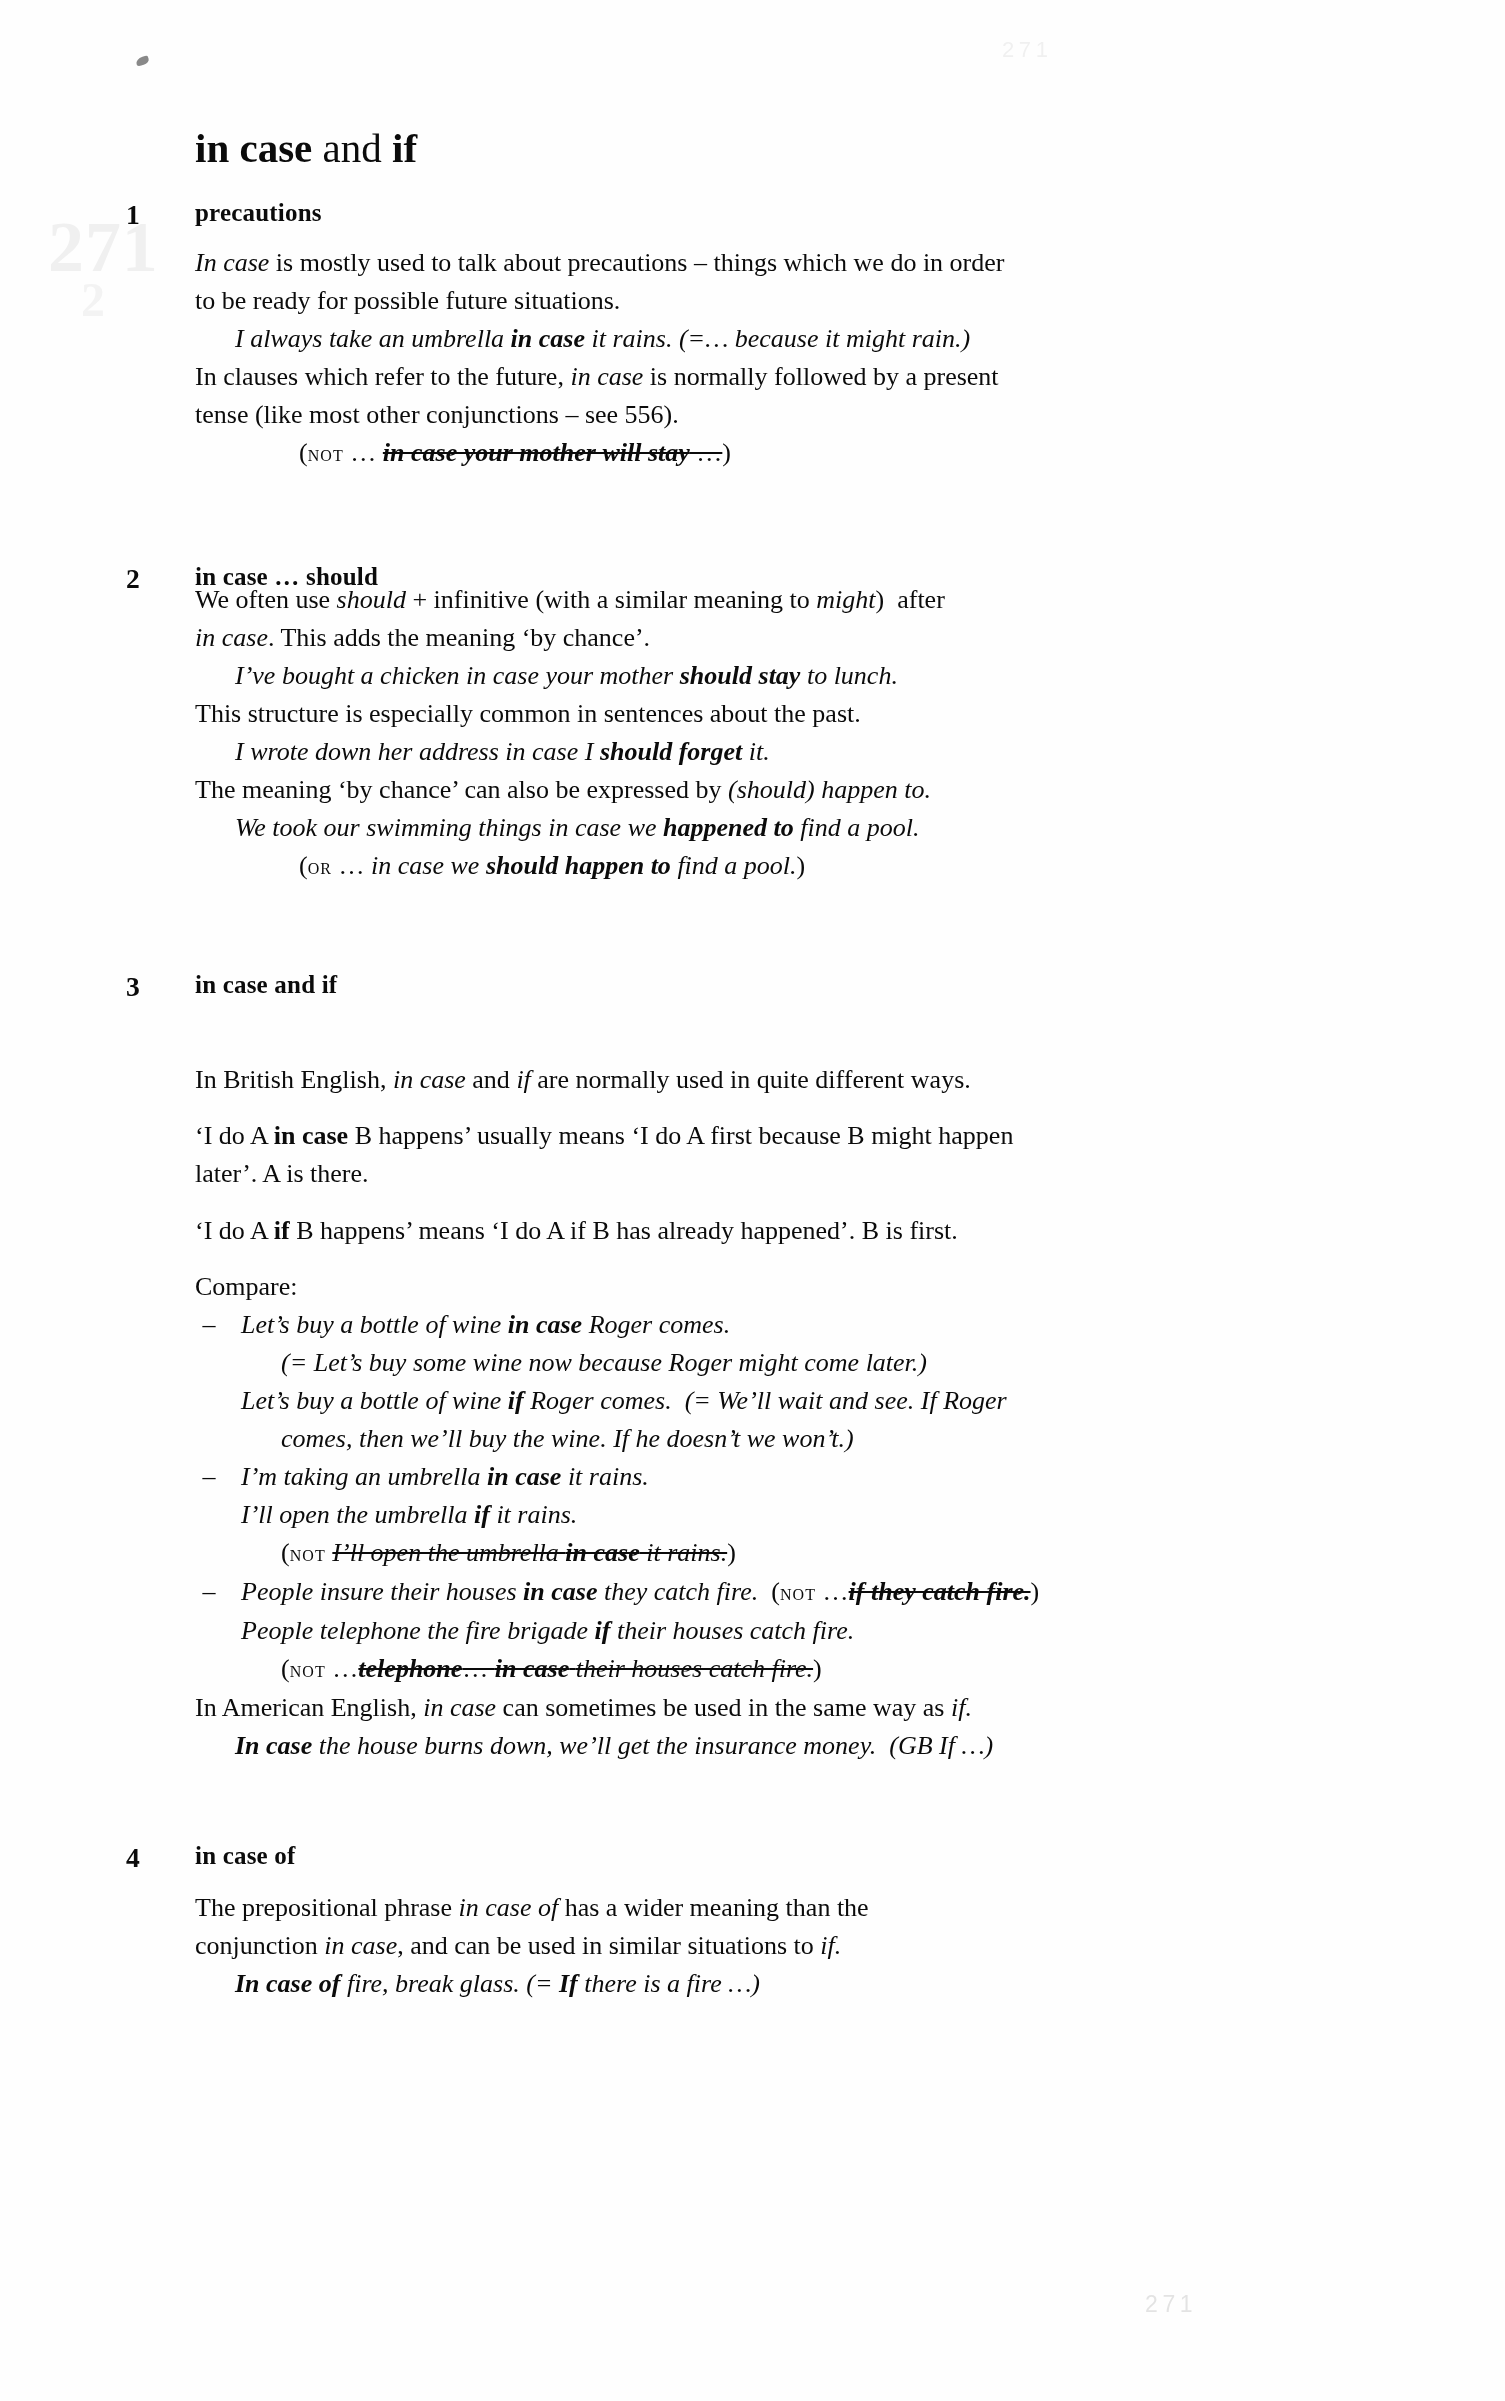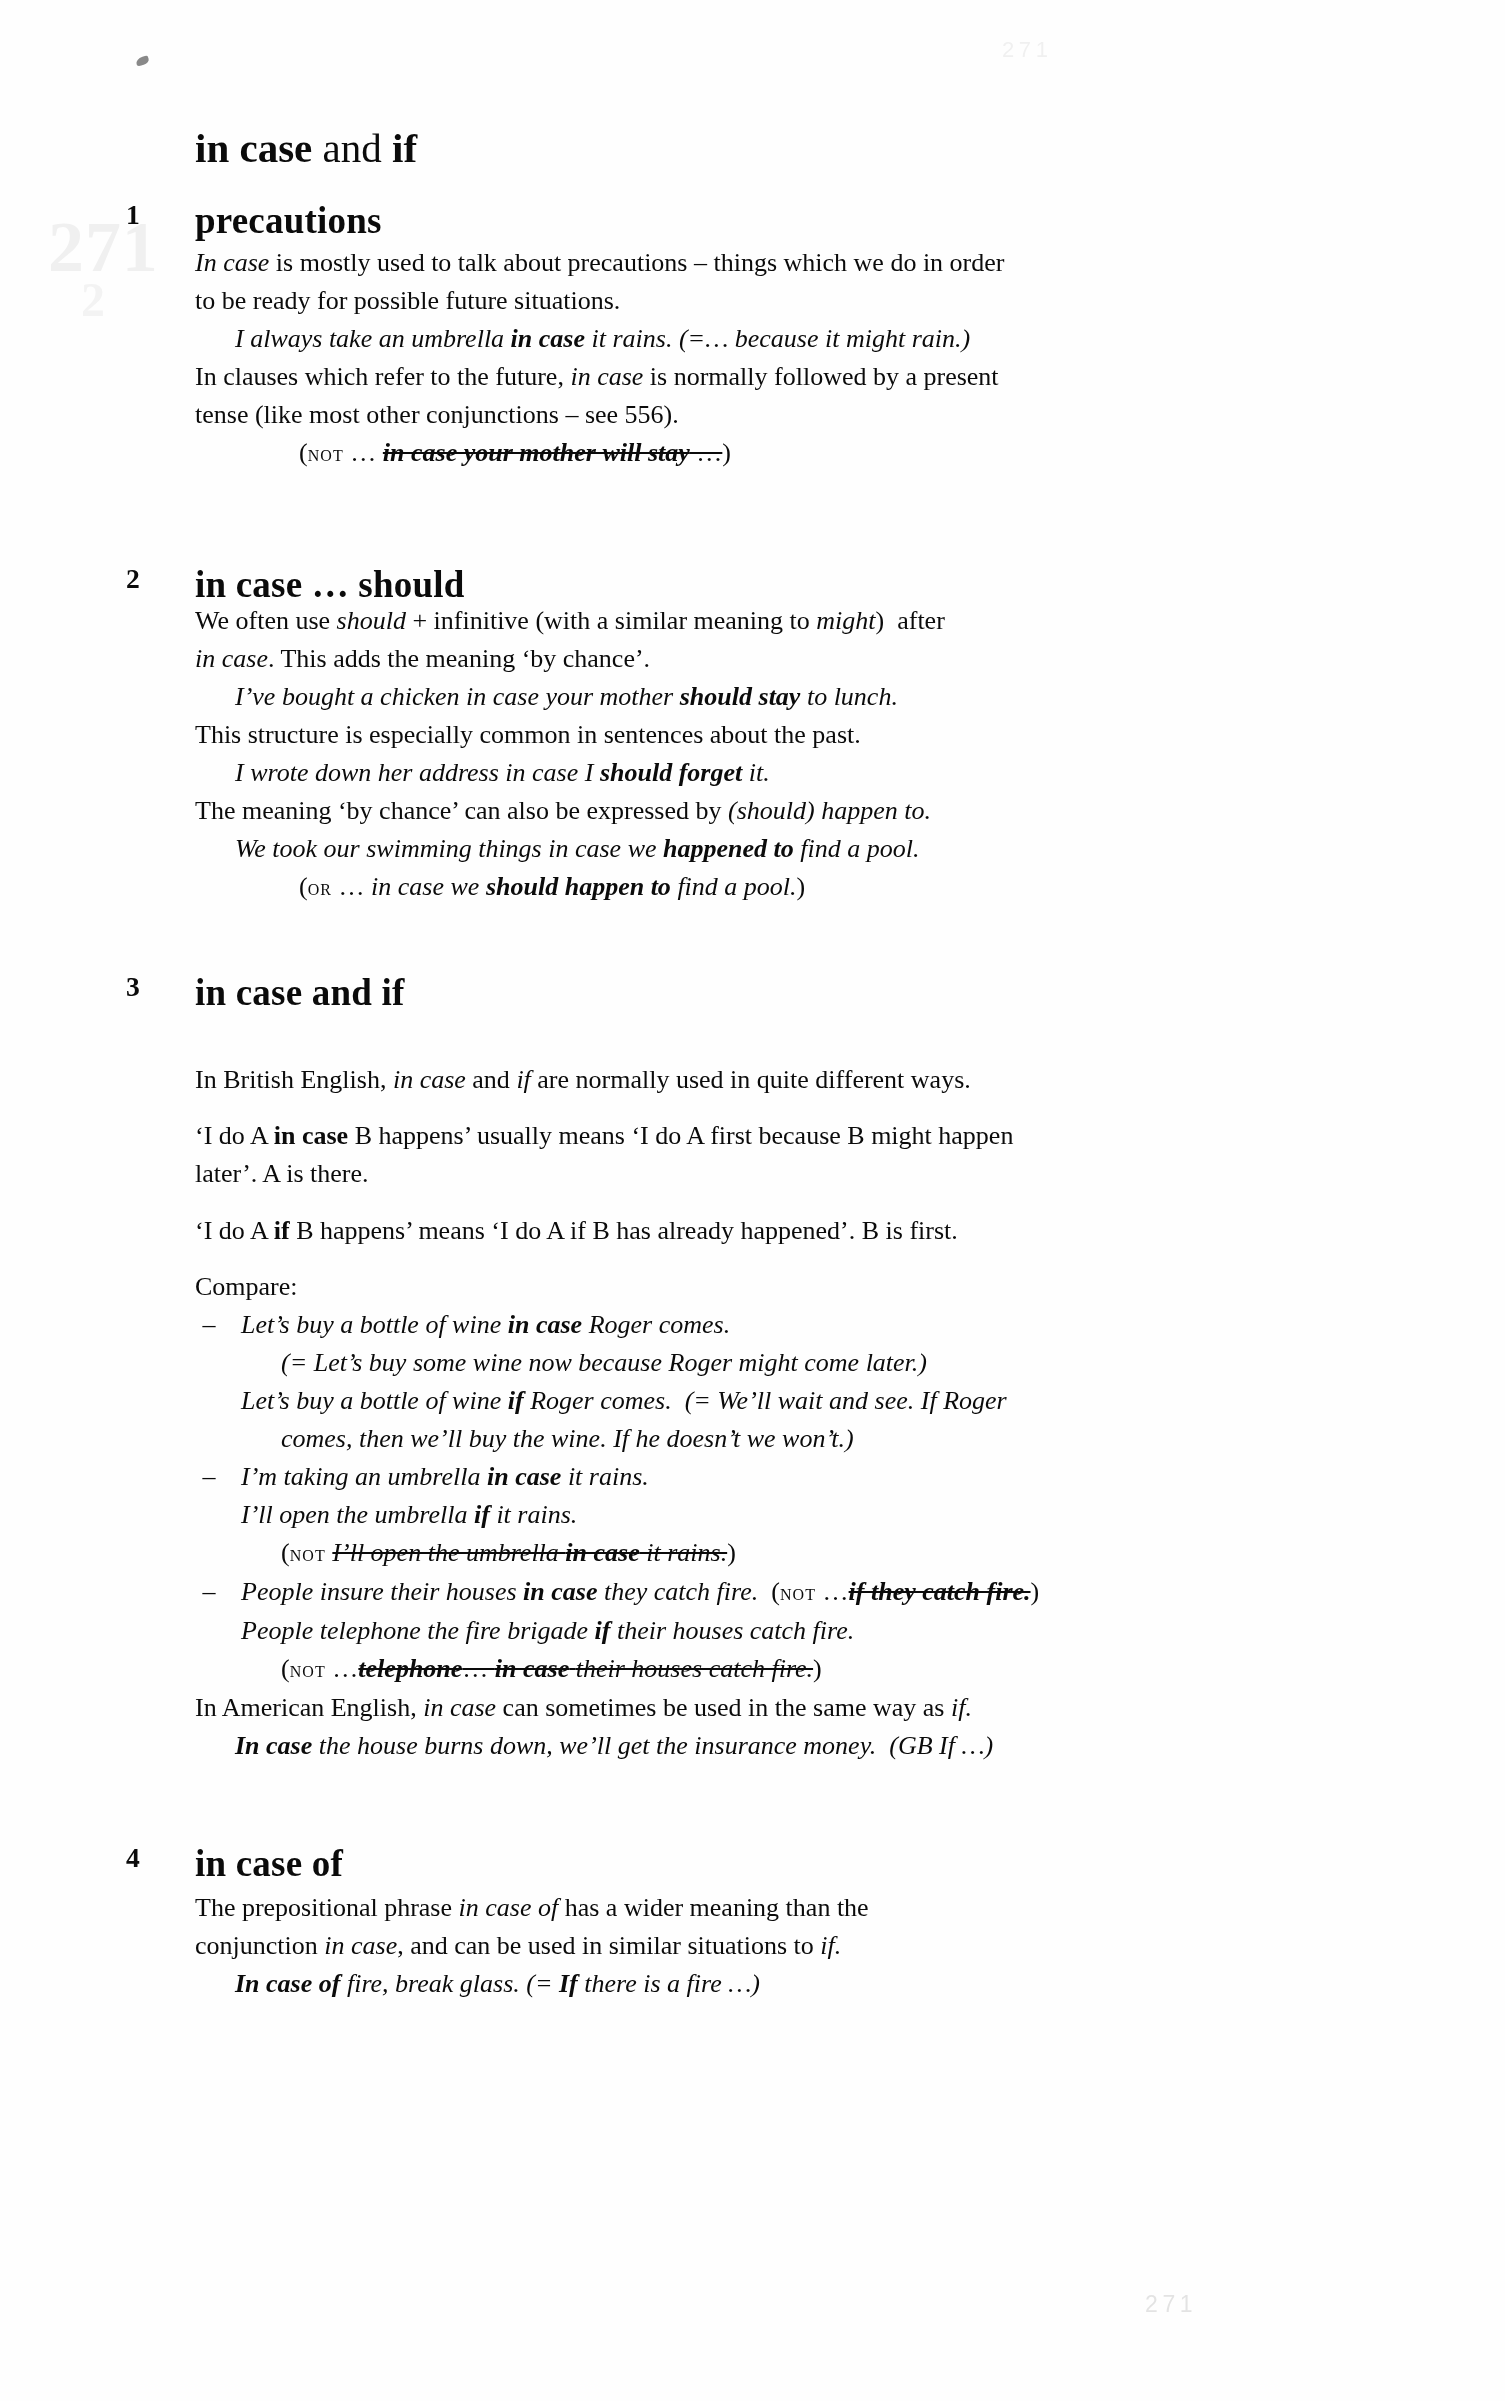--- a/index.html
+++ b/index.html
@@ -95,21 +95,21 @@
   .sec-num {
     position: absolute;
     left: 126px;
     font-size: 27.6px;
     font-weight: 700;
     font-family: "Liberation Serif", serif;
   }
   .sec-head {
     position: absolute;
     left: 195px;
-    font-size: 37px;
+    font-size: 25px;
     font-weight: 700;
     letter-spacing: 0.2px;
   }
   .sec-head.it { }
 
   .body {
     position: absolute;
     left: 195px;
     width: 1186px;
     font-size: 26px;
@@ -187,21 +187,21 @@
           <div class="line">to be ready for possible future situations.</div>
           <div class="ex"><i>I always take an umbrella <b>in case</b> it rains.</i> (=<i>… because it might rain</i>.)</div>
           <div class="line">In clauses which refer to the future, <i>in case</i> is normally followed by a present</div>
           <div class="line">tense (like most other conjunctions – see 556).</div>
           <div class="ex2">(<span class="sc">not</span> … <span class="strike bi">in case your mother will stay</span><span class="strike"> …</span>)</div>
         </div>
       </div>
       <div class="section">
         <div class="sec-num" style="top: 563px;">2</div>
         <div class="sec-head it" style="top: 563px;">in case … should</div>
-        <div class="body" style="top: 602px;">
+        <div class="body" style="top: 581px;">
           <div class="line">We often use <i>should</i> + infinitive (with a similar meaning to <i>might</i>)&nbsp; after</div>
           <div class="line"><i>in case</i>. This adds the meaning ‘by chance’.</div>
           <div class="ex"><i>I’ve bought a chicken in case your mother <b>should stay</b> to lunch.</i></div>
           <div class="line">This structure is especially common in sentences about the past.</div>
           <div class="ex"><i>I wrote down her address in case I <b>should forget</b> it.</i></div>
           <div class="line">The meaning ‘by chance’ can also be expressed by <i>(should) happen to.</i></div>
           <div class="ex"><i>We took our swimming things in case we <b>happened to</b> find a pool.</i></div>
           <div class="ex2">(<span class="sc">or</span> … <i>in case we <b>should happen to</b> find a pool.</i>)</div>
         </div>
       </div>

